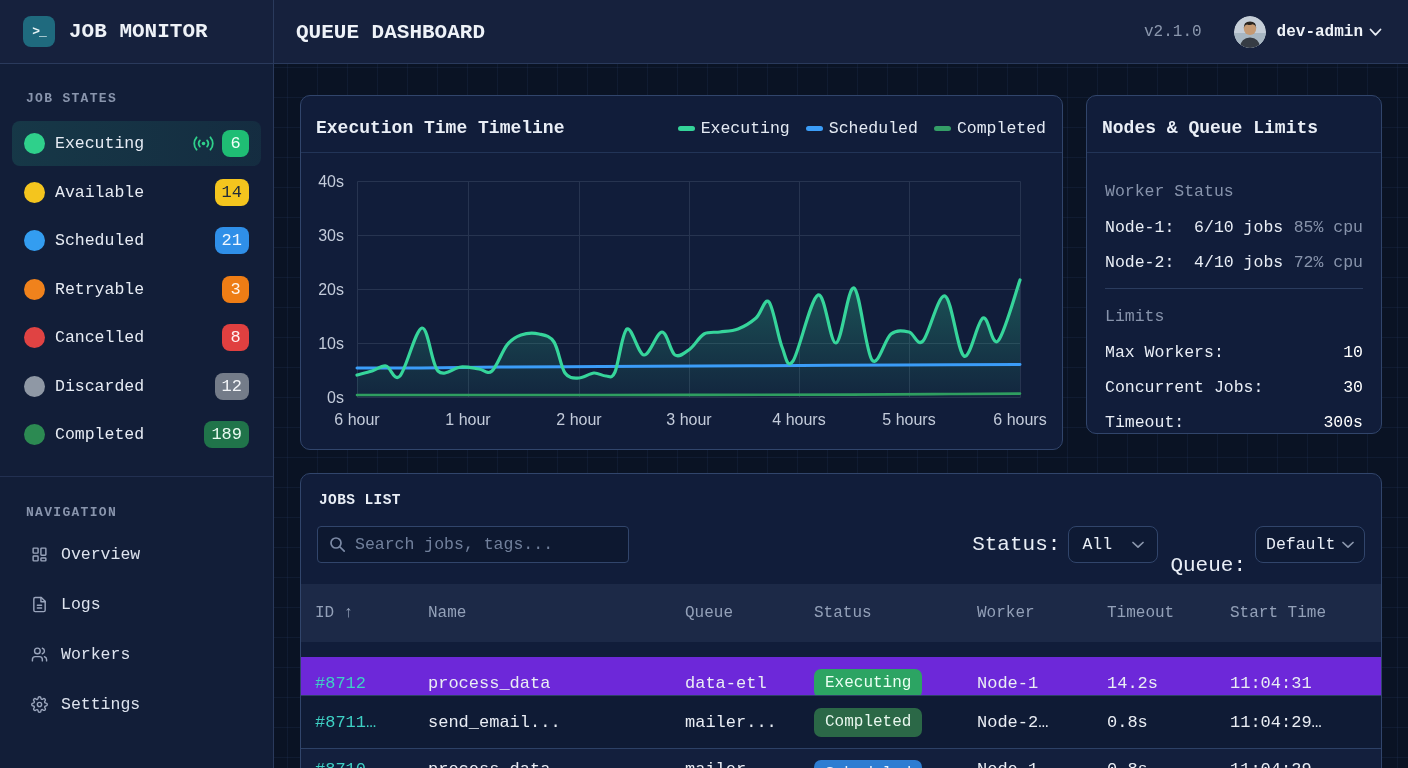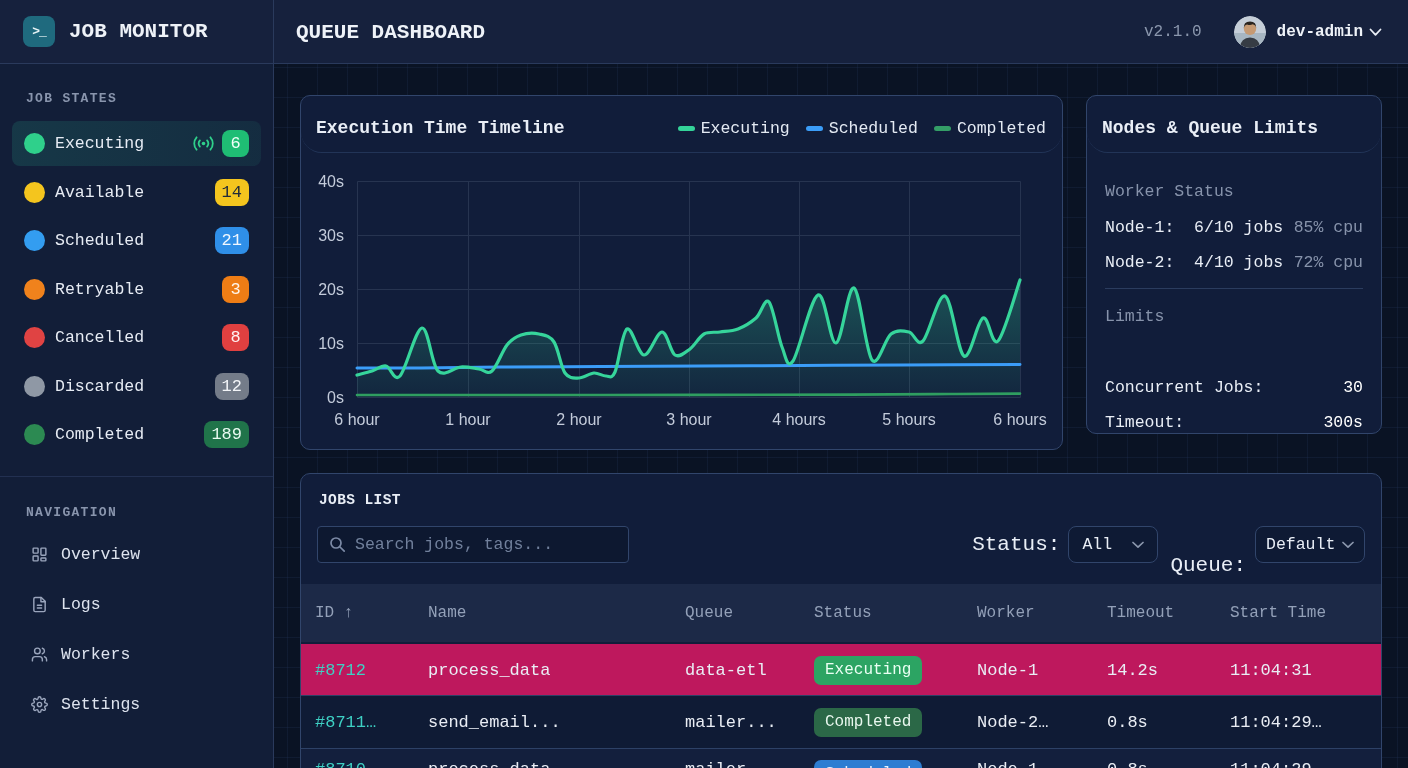--- a/index.html
+++ b/index.html
@@ -34,21 +34,21 @@
 
 .main { position:absolute; left:274px; right:0; top:64px; bottom:0;
   background-color:#0a1324;
   background-image:
     linear-gradient(rgba(70,100,160,0.11) 1px, transparent 1px),
     linear-gradient(90deg, rgba(70,100,160,0.11) 1px, transparent 1px);
   background-size:30px 30px;
   background-position:13px 3px;
 }
 .card { position:absolute; background:#111d3a; border:1px solid #31456b; border-radius:10px; }
-.card-head { height:57px; border-bottom:1px solid #223457; display:flex; align-items:center; padding-top:8px;border-radius:21px; }
+.card-head { height:57px; border-bottom:1px solid #223457; display:flex; align-items:center; padding-top:8px; }
 .card-title { color:#e9eef6; font-size:18px; font-weight:bold; margin-left:15px; }
 
 
 #chartcard { left:26px; top:31px; width:763px; height:355px; }
 .legend { position:absolute; right:16px; top:8px; height:49px; display:flex; align-items:center; }
 .lg-dash { width:17px; height:5px; border-radius:3px; margin-right:6px; }
 .lg-txt { color:#e4eaf3; font-size:16.5px; margin-right:16px; }
 .lg-txt:last-child { margin-right:0; }
 
 
@@ -249,20 +249,21 @@
 
   <div class="card" id="sidecard">
     <div class="card-head">
         <div class="card-title">Nodes &amp; Queue Limits</div>
       </div>
     <div class="kv muted" style="top:86px;">Worker Status</div>
     <div class="kv" style="top:122px;"><span class="l">Node-1:&nbsp;&nbsp;6/10 jobs</span> <span class="r muted" style="color:#8793ab;">85% cpu</span></div>
     <div class="kv" style="top:157px;"><span class="l">Node-2:&nbsp;&nbsp;4/10 jobs</span> <span class="r muted" style="color:#8793ab;">72% cpu</span></div>
     <div style="position:absolute;left:18px;right:18px;top:192px;border-top:1px solid #2b3c5e;"></div>
     <div class="kv muted" style="top:211px;">Limits</div>
+    <div class="kv" style="top:247px;"><span class="l">Max Workers:</span><span class="r">10</span></div>
     <div class="kv" style="top:282px;"><span class="l">Concurrent Jobs:</span><span class="r">30</span></div>
     <div class="kv" style="top:317px;"><span class="l">Timeout:</span><span class="r">300s</span></div>
   </div>
 
   <div class="card" id="jobscard">
     <div class="jl-title">JOBS LIST</div>
     <div class="search">
       <svg style="margin-left:11px;" width="17" height="17" viewBox="0 0 17 17" fill="none" stroke="#7c8aa6" stroke-width="1.7" stroke-linecap="round">
           <circle cx="7" cy="7" r="5"></circle>
           <path d="M11 11 L15.2 15.2"></path>
@@ -285,21 +286,21 @@
     </div>
     <div class="thead">
       <span class="c-id">ID ↑</span>
         <span class="c-name">Name</span>
         <span class="c-queue">Queue</span>
         <span class="c-status">Status</span>
         <span class="c-worker">Worker</span>
         <span class="c-dur">Timeout</span>
         <span class="c-start">Start Time</span>
     </div>
-    <div class="trow" style="top:170px;background:#be185d;border-top:none;">
+    <div class="trow" style="top:183px;background:#6d28d9;border-top:none;">
       <span class="c-id tid">#8712</span>
         <span class="c-name">process_data</span>
         <span class="c-queue">data-etl</span>
         <span class="c-status"><span class="badge b-exec">Executing</span></span>
         <span class="c-worker">Node-1</span>
         <span class="c-dur">14.2s</span>
         <span class="c-start">11:04:31</span>
     </div>
     <div class="trow" style="top:221px;background:#0f1b35;">
       <span class="c-id tid">#8711…</span>

